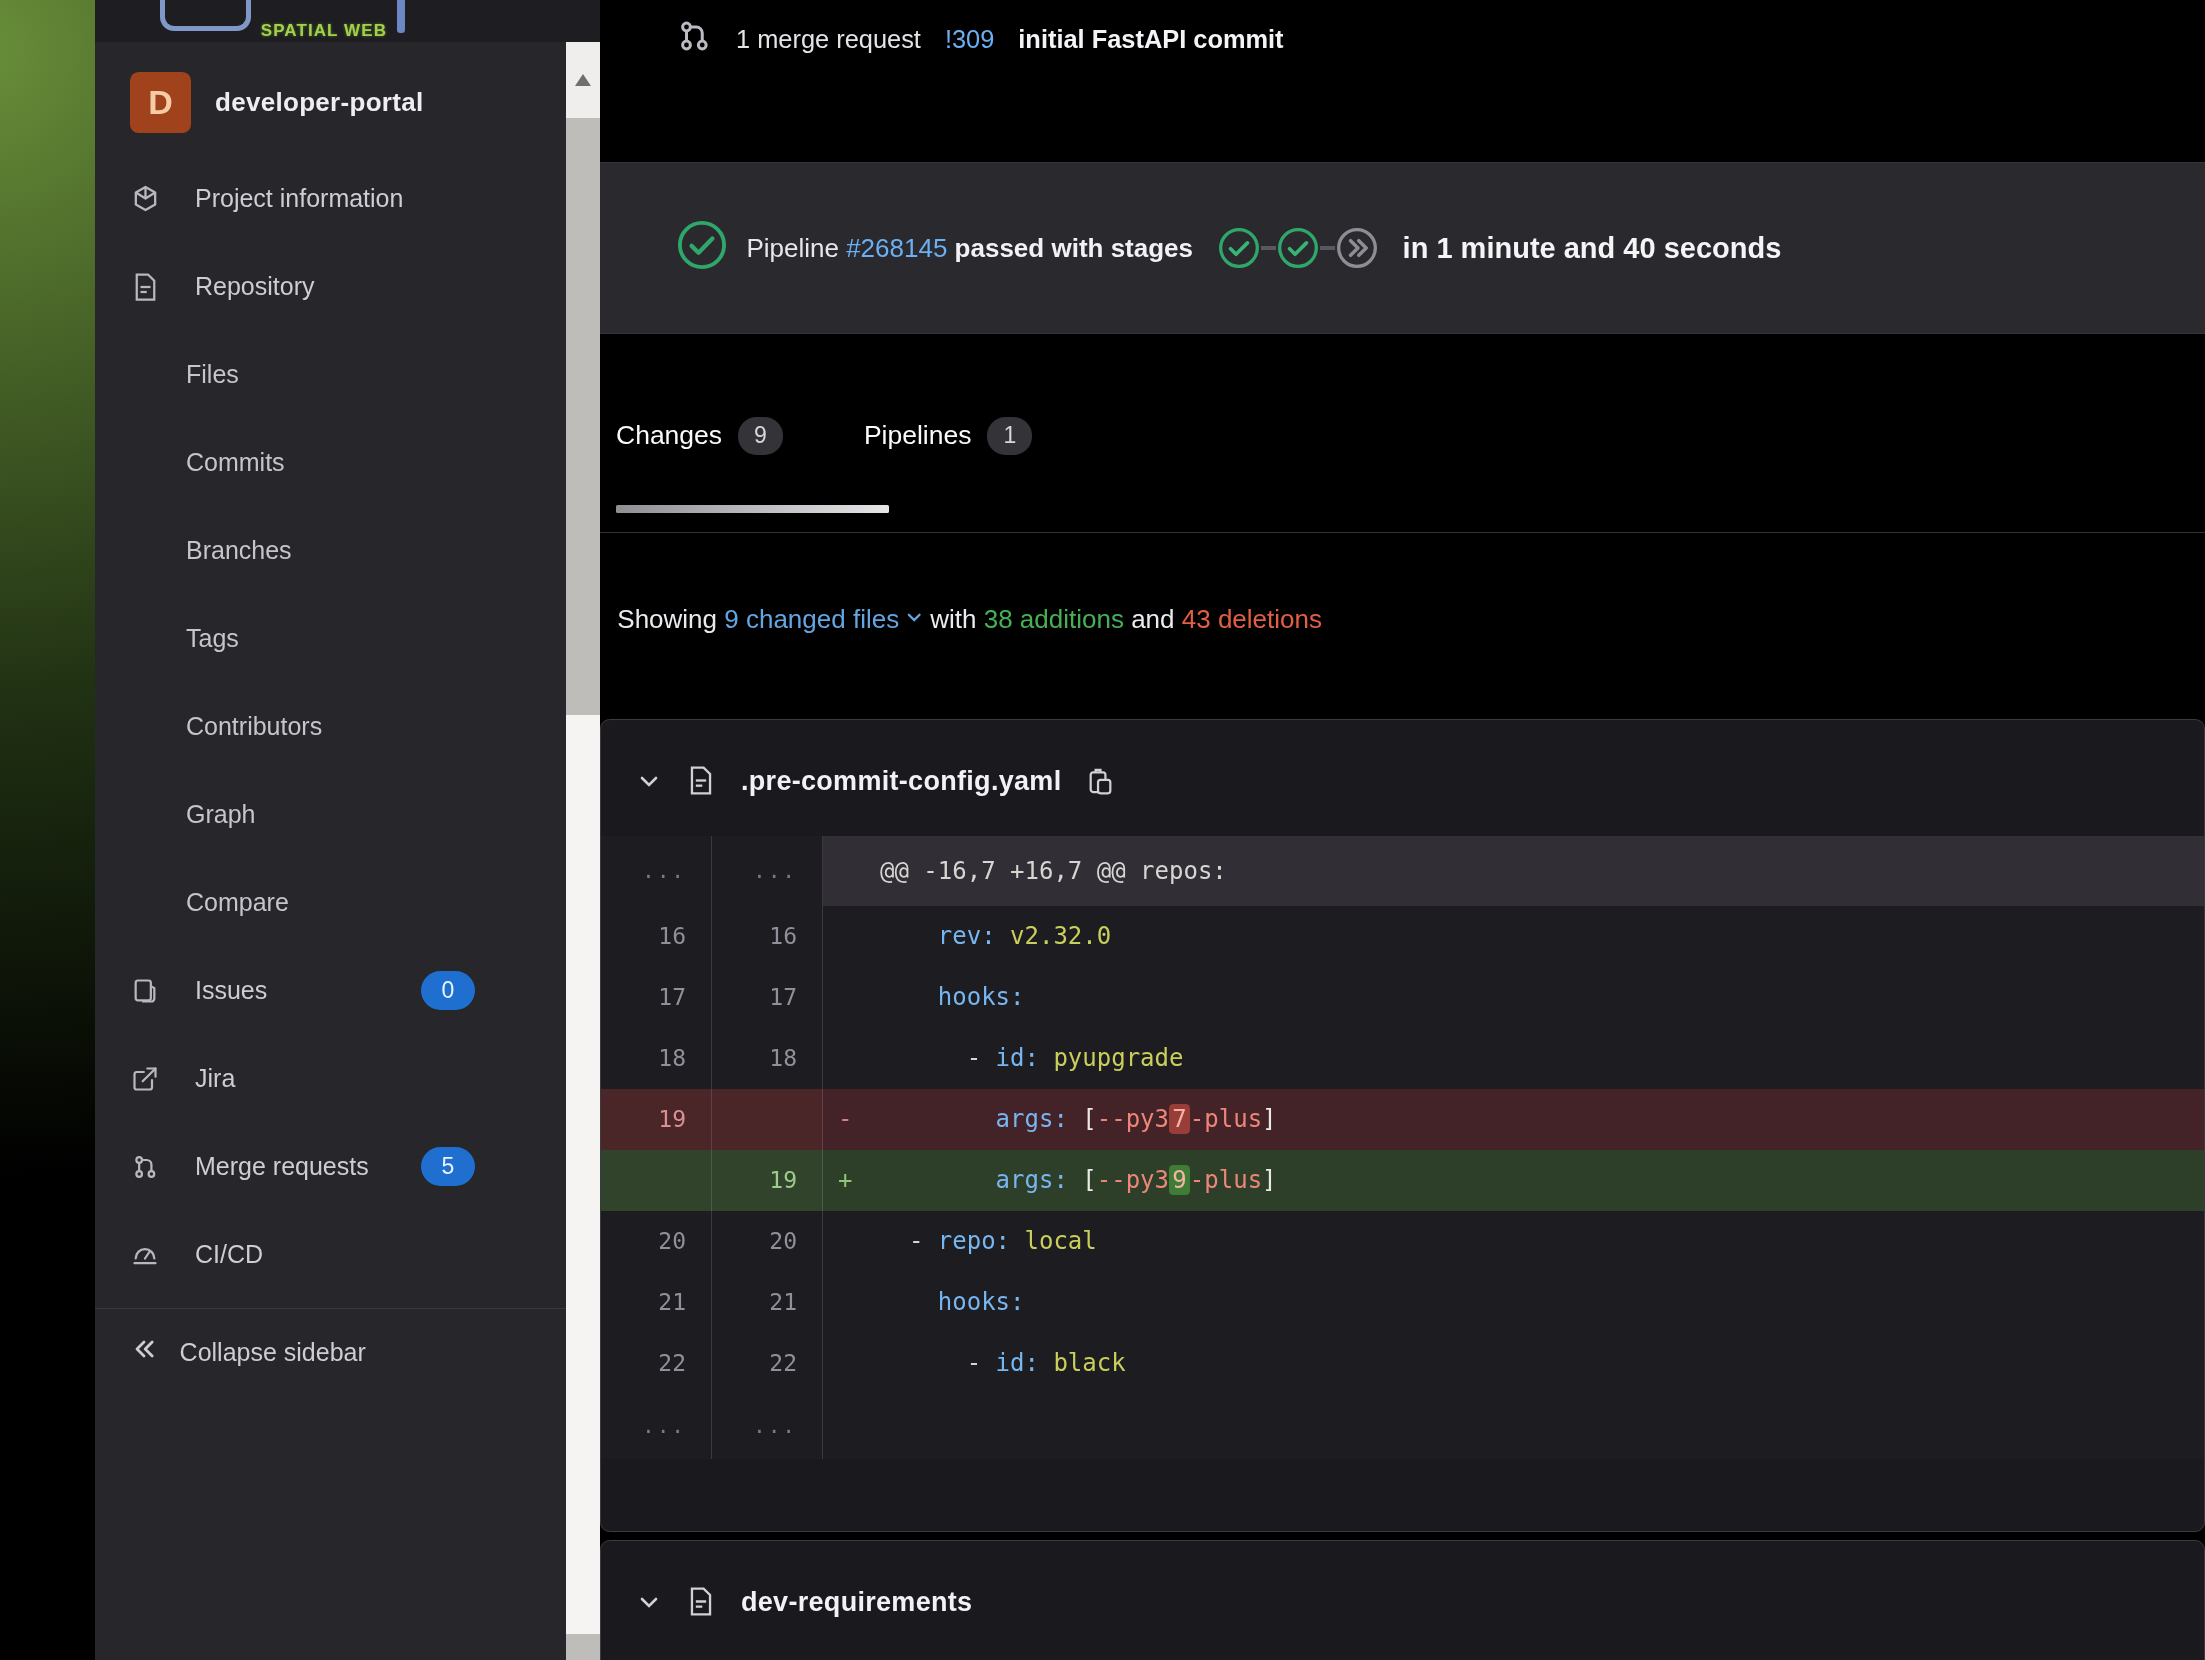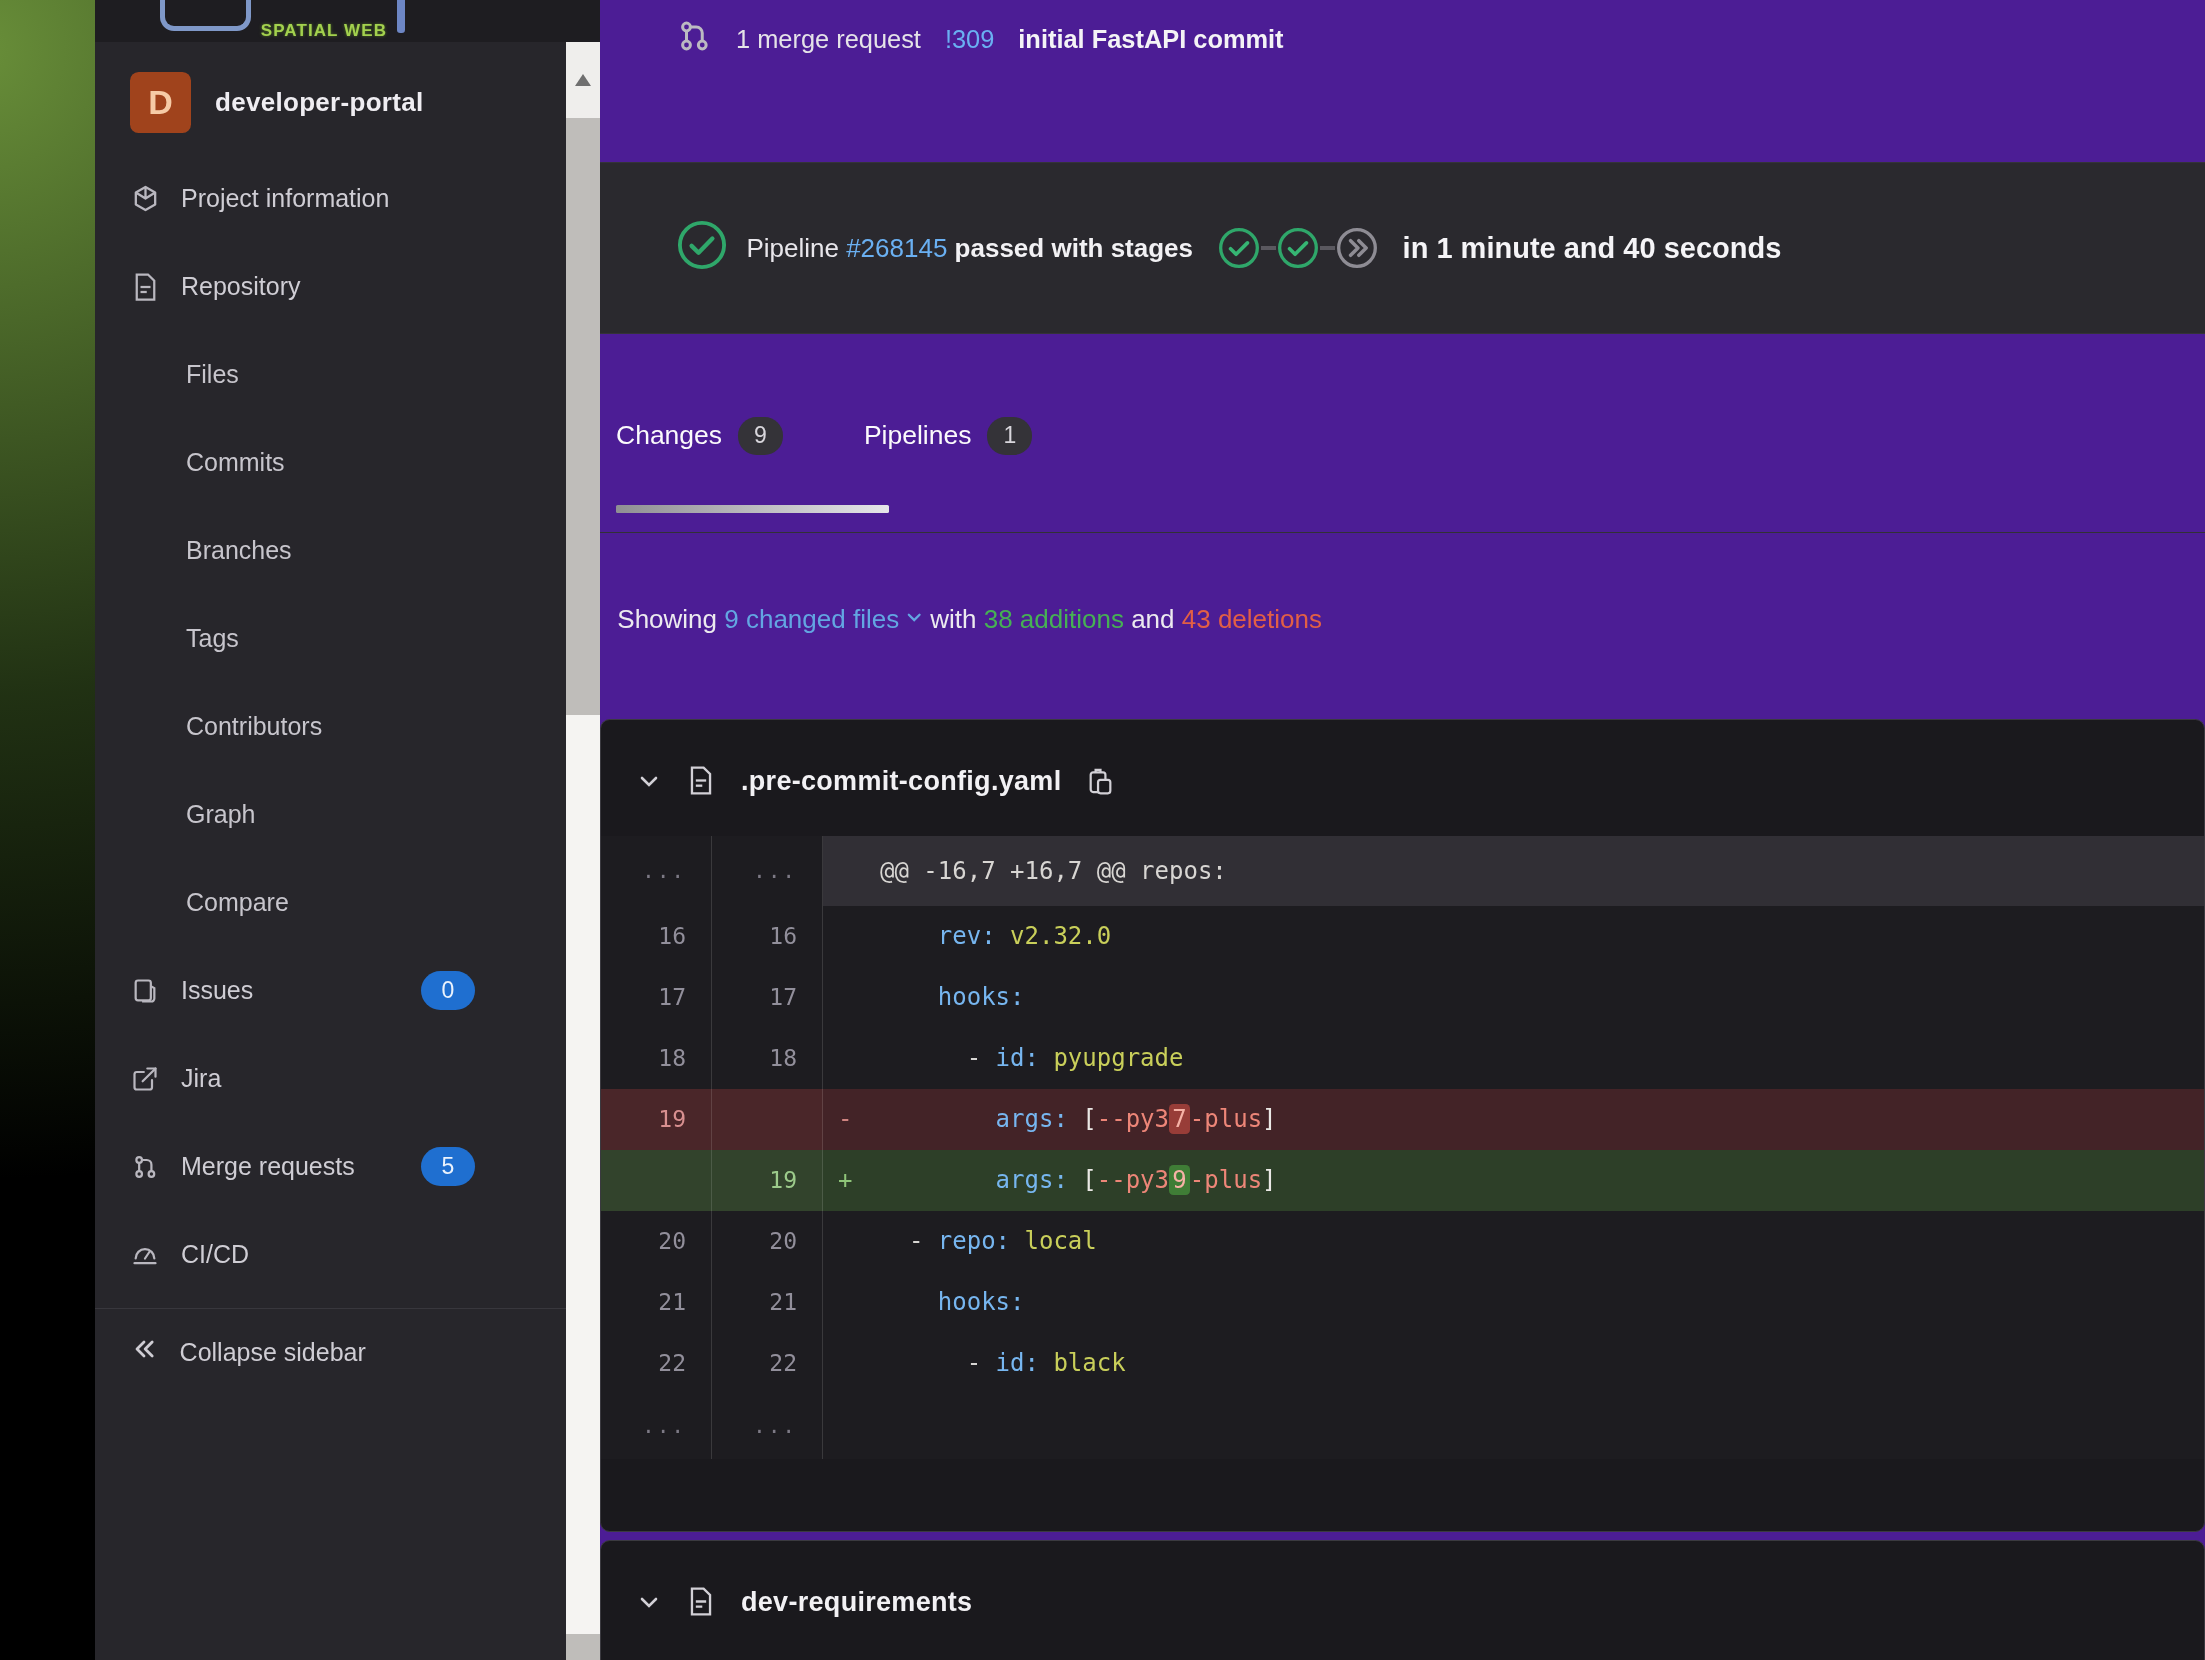--- a/index.html
+++ b/index.html
@@ -21,34 +21,34 @@
       padding-left:18.4px;box-sizing:border-box;overflow:hidden;}
   .search-box svg{flex:none;}
   .search-text{color:#d8d6dc;font-size:25px;white-space:nowrap;}
   
   .sidebar{position:absolute;left:0;top:42px;bottom:0;width:505px;background:#27262b;}
   .project-row{display:flex;align-items:center;gap:24px;padding:30px 0 21.6px 35px;}
   .avatar{width:61px;height:61px;border-radius:8.6px;background:#a0431c;color:#f6cba6;
       font-size:34px;font-weight:bold;display:flex;align-items:center;justify-content:center;}
   .project-name{color:#efedf2;font-size:26px;font-weight:bold;letter-spacing:0.3px;}
   .side-nav{display:flex;flex-direction:column;}
-  .side-item{display:flex;align-items:center;gap:21px;height:88px;padding-left:35px;color:#cfcdd4;font-size:25px;}
+  .side-item{display:flex;align-items:center;gap:35px;height:88px;padding-left:35px;color:#cfcdd4;font-size:25px;}
   .side-item .s-icon{width:30px;height:30px;color:#b9b7bf;flex:none;display:flex;align-items:center;justify-content:center;}
   .side-item.indent{padding-left:91px;color:#c7c5cc;}
   .badge{margin-left:auto;margin-right:125px;min-width:30px;height:39px;padding:0 12px;border-radius:21.6px;
       background:#1f6fd0;color:#eaf2fc;font-size:23px;display:flex;align-items:center;justify-content:center;}
   .collapse-row{display:flex;align-items:center;gap:21.6px;height:86px;padding-left:35px;color:#cfcdd4;font-size:25px;
       border-top:1.1px solid #38373d;margin-top:9.7px;}
   
   .sb-track{position:absolute;top:0;right:0;width:34px;bottom:0;background:#bfbdba;}
   .sb-up{position:absolute;top:0;right:0;width:34px;height:76px;background:#efeeec;display:flex;align-items:center;justify-content:center;}
   .sb-up span{width:0;height:0;border-left:8.6px solid transparent;border-right:8.6px solid transparent;border-bottom:12px solid #6f6f6f;}
   .sb-thumb{position:absolute;right:0;width:34px;top:673px;height:919px;background:#f5f4f2;}
   
-  .main{position:absolute;left:505px;top:0;right:0;bottom:0;background:#4c1d95;}
+  .main{position:absolute;left:505px;top:0;right:0;bottom:0;background:#000000;}
   .mr-title-row{position:absolute;left:76px;top:4.3px;right:0;height:70px;display:flex;align-items:center;gap:24px;
       color:#e5e3e8;font-size:25.4px;white-space:nowrap;overflow:hidden;}
   .mr-title-row .m-icon{color:#bcbac2;flex:none;}
   .mr-ref{color:#6ab0f2;}
   .mr-title-text{font-weight:bold;color:#f4f3f6;}
   .pipeline-bar{position:absolute;left:0;top:162px;right:0;height:172px;background:#2a292e;
       border-top:1.1px solid #343338;border-bottom:1.1px solid #343338;display:flex;align-items:center;gap:18.4px;
       padding-left:76px;box-sizing:border-box;white-space:nowrap;overflow:hidden;font-size:26px;color:#e8e6eb;}
   .pl-text b{color:#f2f1f4;}
   .pl-id{color:#6ab0f2;}

